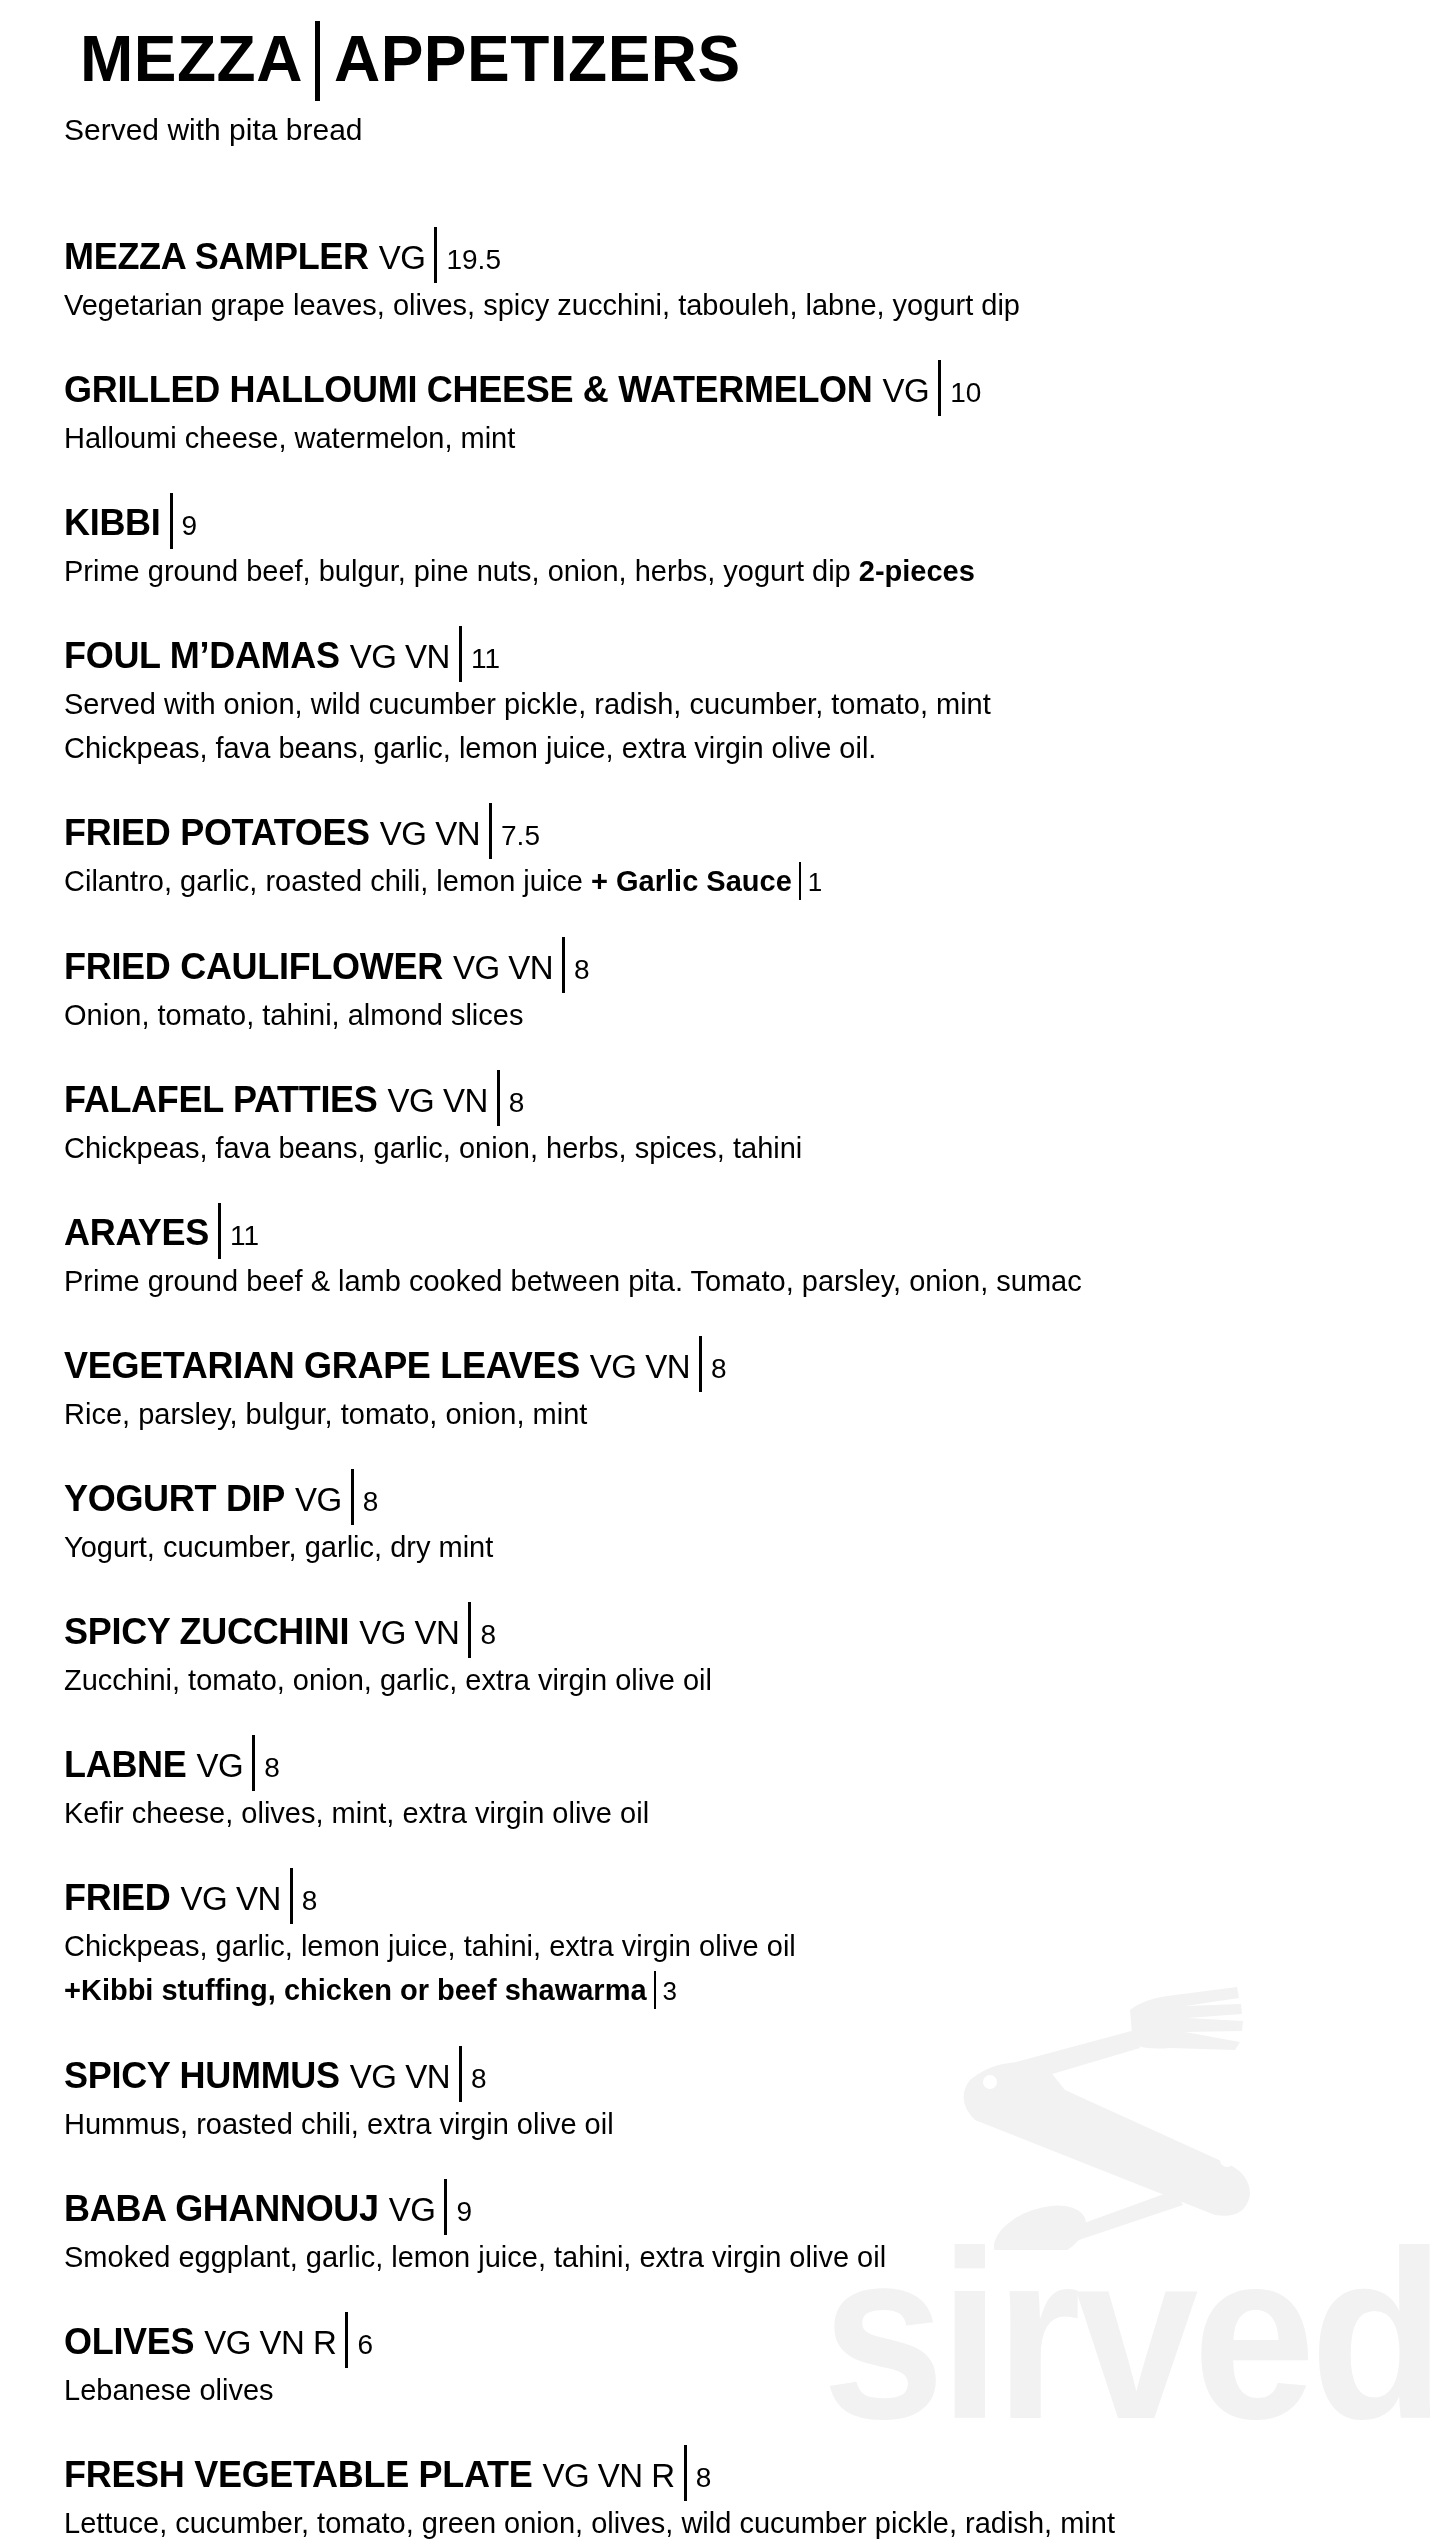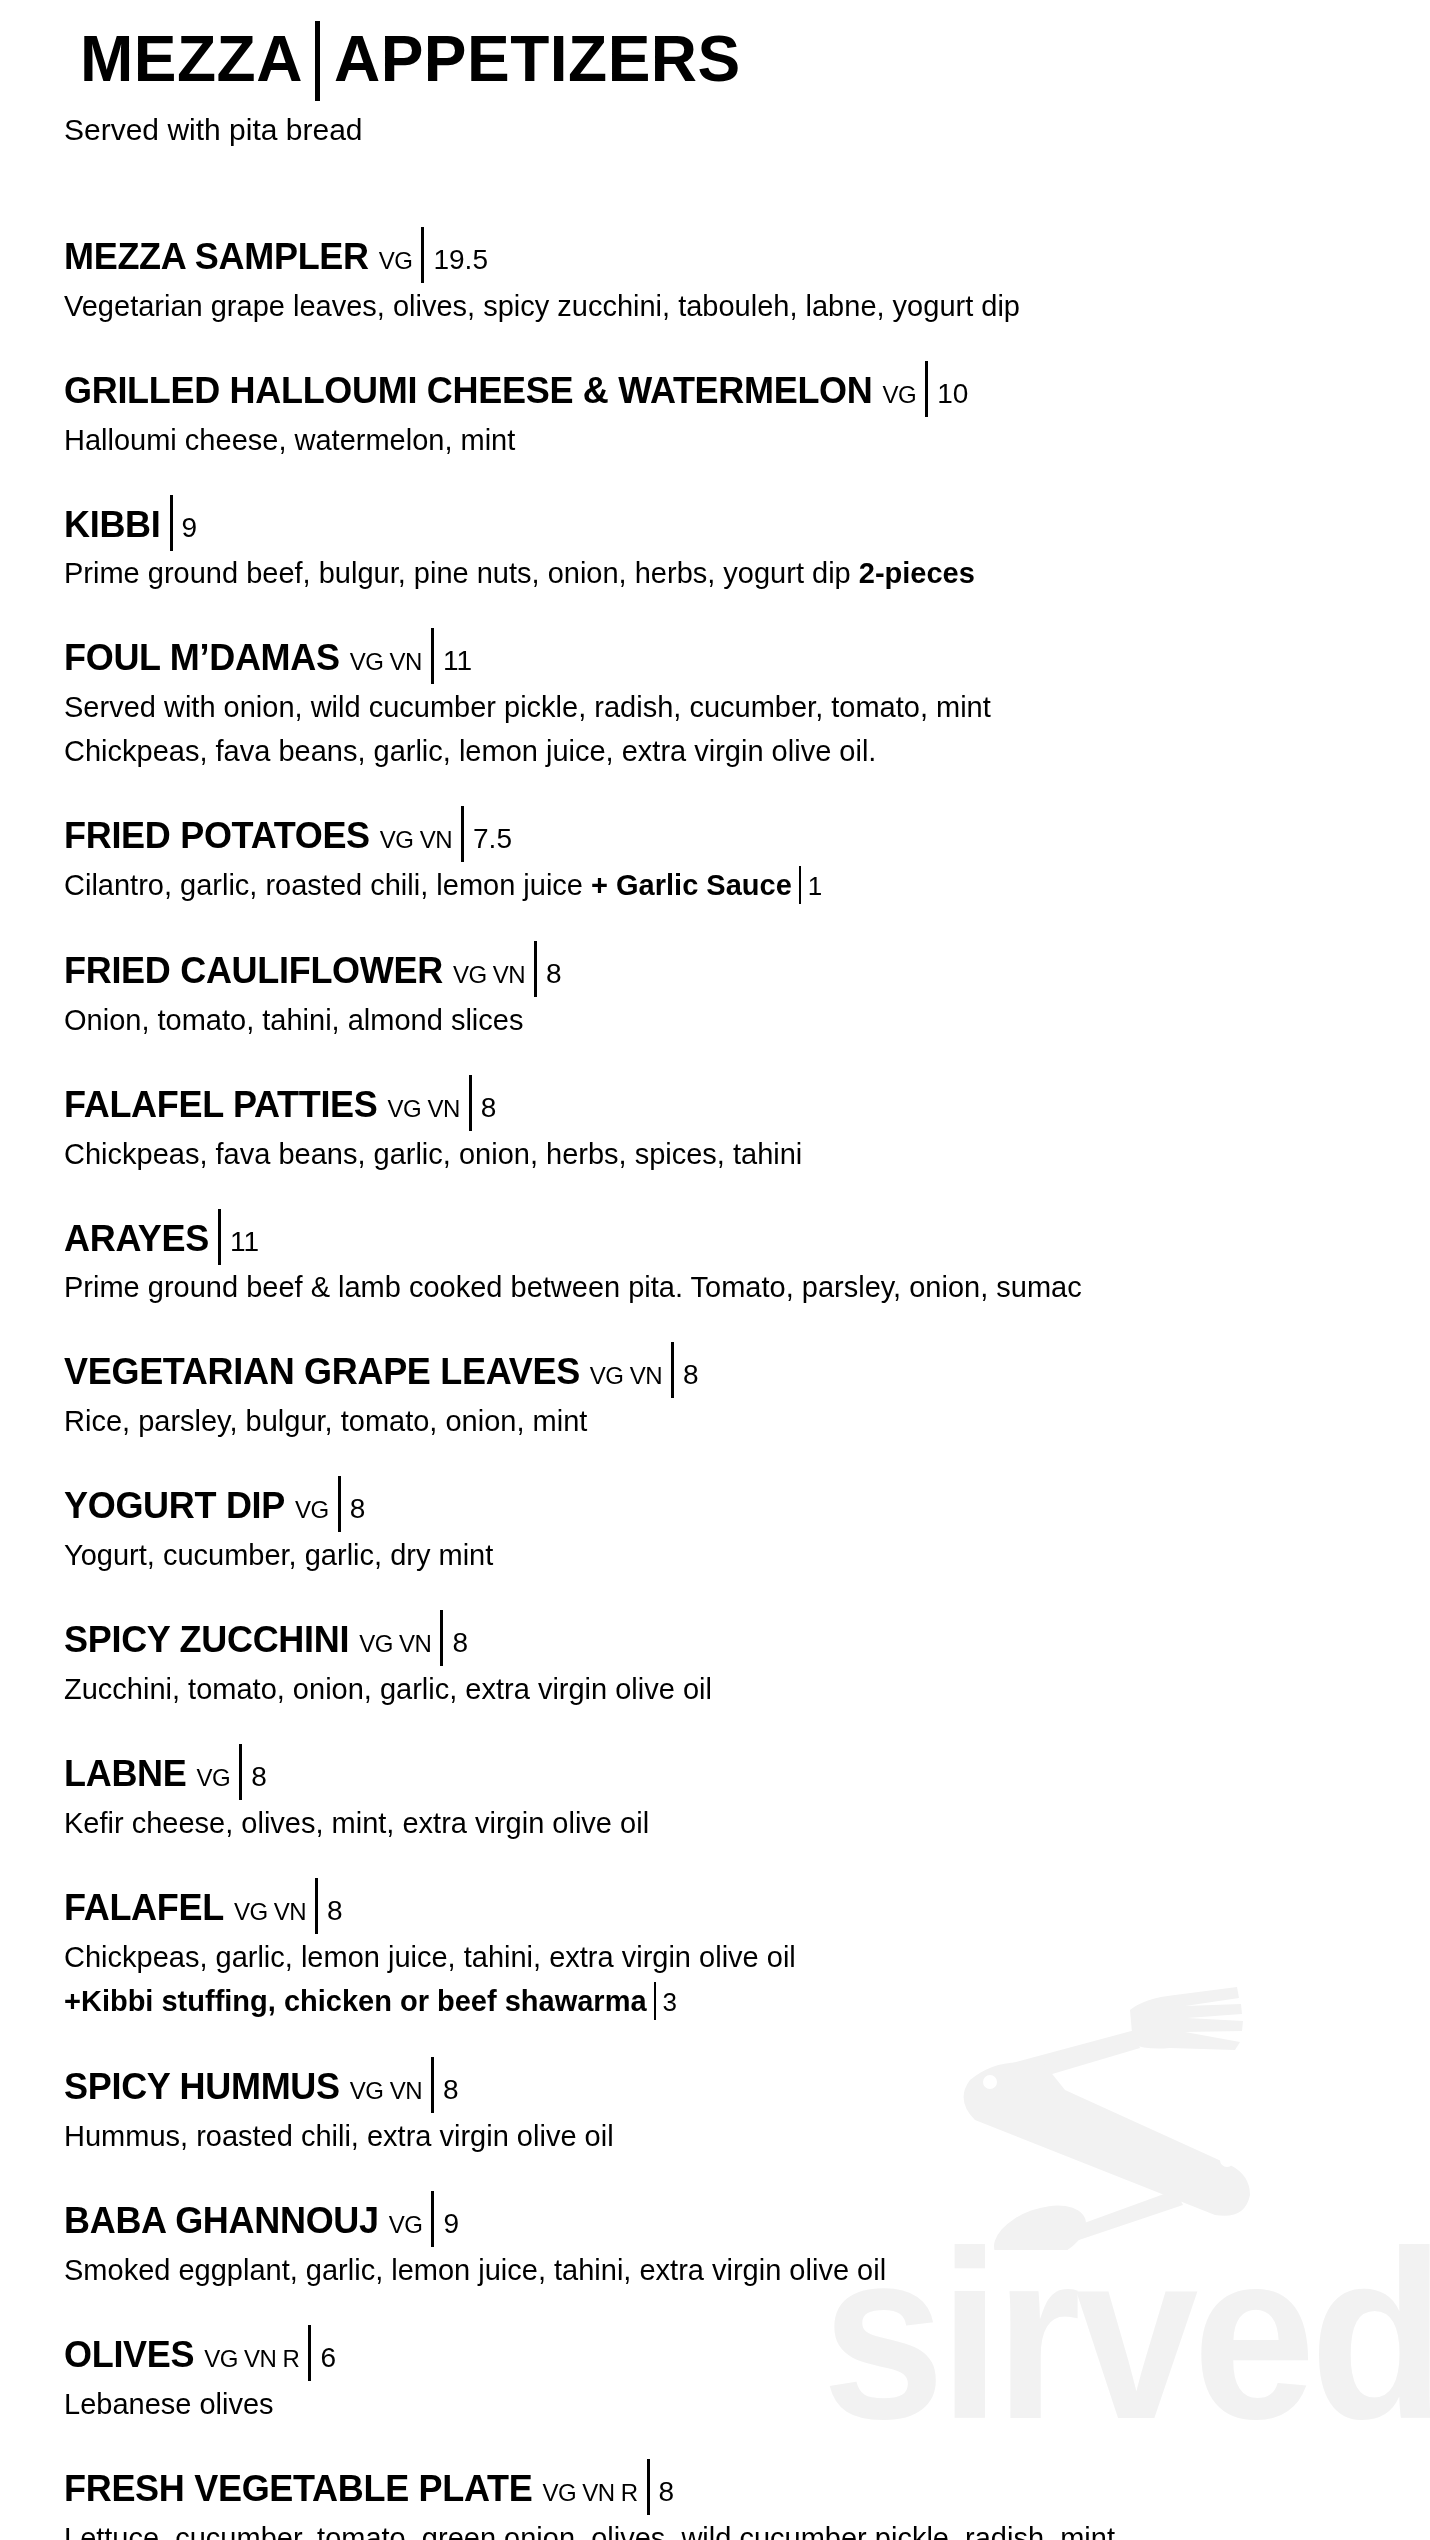--- a/index.html
+++ b/index.html
@@ -24,21 +24,21 @@
     vertical-align: -20px; margin: 0 14px 0 12px;
   }
   .subtitle {
     position: absolute; top: 112px; left: 0; margin: 0;
     font-size: 30px; line-height: 36px; white-space: nowrap;
   }
   .items { position: absolute; top: 227px; left: 0; right: 0; }
   .item { margin-bottom: 33px; }
   .item-head { font-size: 36px; line-height: 46px; white-space: nowrap; }
   .item-name { font-weight: bold; letter-spacing: -0.3px; }
-  .item-tags { font-weight: normal; font-size: 24px; letter-spacing: -0.5px; }
+  .item-tags { font-weight: normal; font-size: 33px; letter-spacing: -0.5px; }
   .price-bar {
     display: inline-block; width: 3px; height: 56px; background: #000;
     vertical-align: -14px; margin: 0 9px 0 9px;
   }
   .item-price { font-size: 28px; text-align: right; }
   .desc { font-size: 29px; line-height: 44px; white-space: nowrap; }
   .desc b { font-weight: bold; }
   .thin-bar {
     display: inline-block; width: 2px; height: 38px; background: #000;
     vertical-align: -9px; margin: 0 7px 0 7px;
@@ -127,21 +127,21 @@
       <div class="item-head"><span class="item-name">SPICY ZUCCHINI</span> <span class="item-tags">VG VN</span><span class="price-bar"></span><span class="item-price">8</span></div>
       <div class="desc">Zucchini, tomato, onion, garlic, extra virgin olive oil</div>
     </div>
 
     <div class="item">
       <div class="item-head"><span class="item-name">LABNE</span> <span class="item-tags">VG</span><span class="price-bar"></span><span class="item-price">8</span></div>
       <div class="desc">Kefir cheese, olives, mint, extra virgin olive oil</div>
     </div>
 
     <div class="item">
-      <div class="item-head"><span class="item-name">FALAFEL</span> <span class="item-tags">VG VN</span><span class="price-bar"></span><span class="item-price">8</span></div>
+      <div class="item-head"><span class="item-name">FRIED</span> <span class="item-tags">VG VN</span><span class="price-bar"></span><span class="item-price">8</span></div>
       <div class="desc">Chickpeas, garlic, lemon juice, tahini, extra virgin olive oil</div>
       <div class="desc"><b>+Kibbi stuffing, chicken or beef shawarma</b><span class="thin-bar"></span><span class="add-price">3</span></div>
     </div>
 
     <div class="item">
       <div class="item-head"><span class="item-name">SPICY HUMMUS</span> <span class="item-tags">VG VN</span><span class="price-bar"></span><span class="item-price">8</span></div>
       <div class="desc">Hummus, roasted chili, extra virgin olive oil</div>
     </div>
 
     <div class="item">

